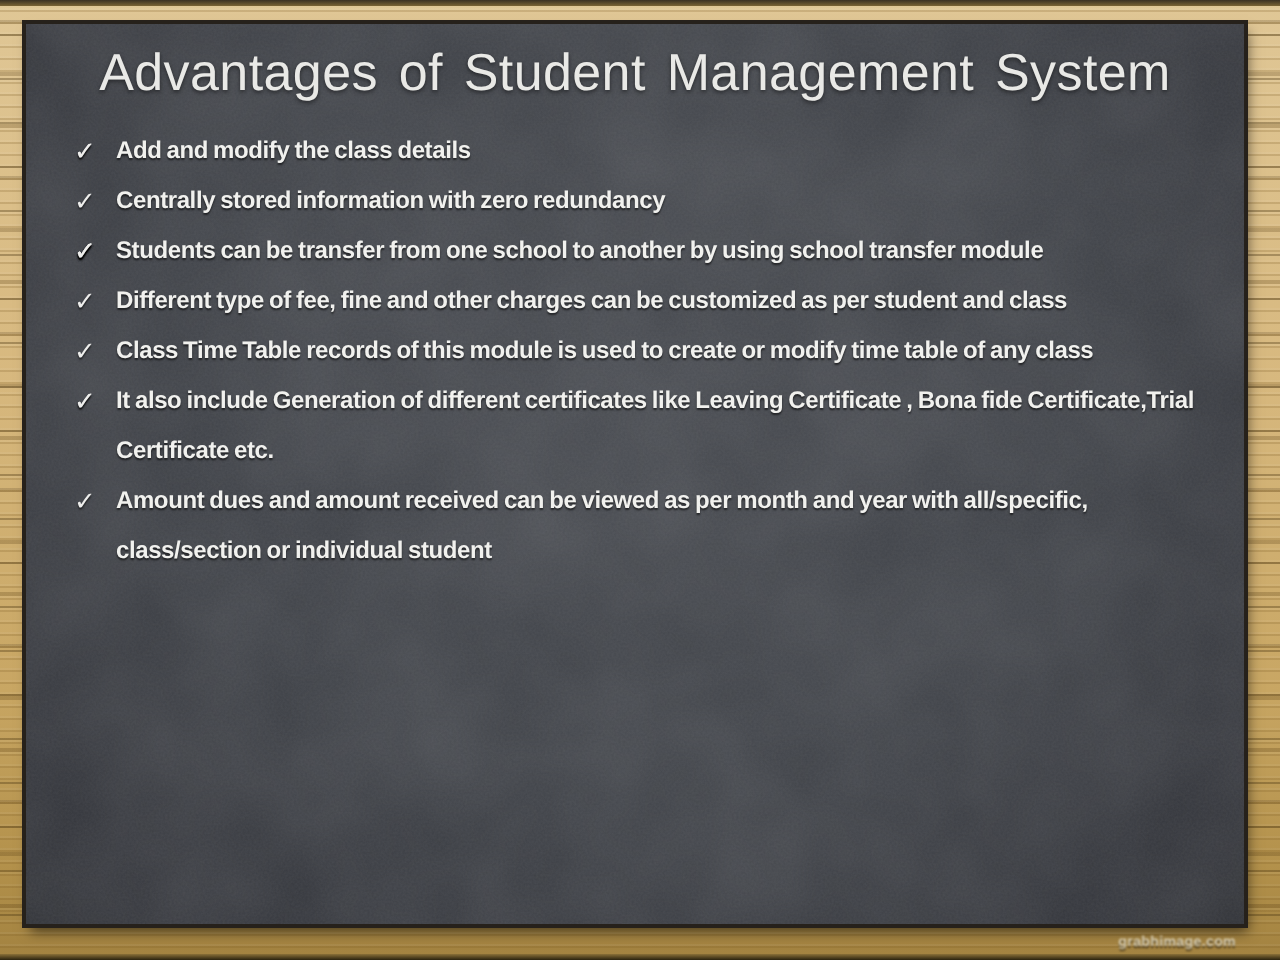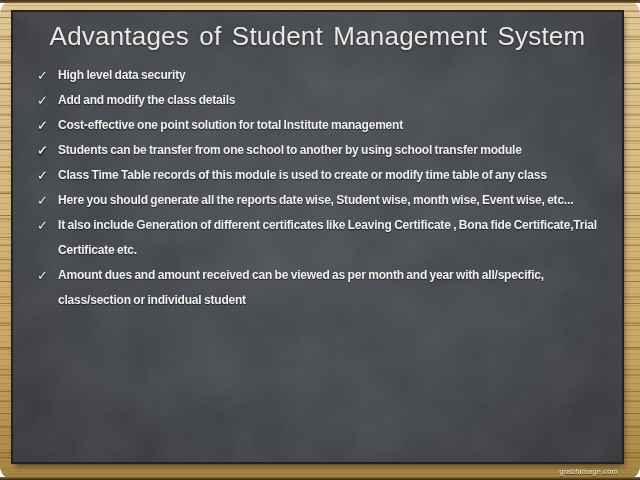--- a/index.html
+++ b/index.html
@@ -6,21 +6,20 @@
   html, body { width: 640px; height: 480px; overflow: hidden; }
   body { font-family: "Liberation Sans", sans-serif; position: relative; }
 
   
   .frame {
     position: absolute; inset: 0;
     background:
       repeating-linear-gradient(0deg, rgba(122,90,35,0.22) 0 1px, rgba(255,255,255,0.05) 1px 2px, transparent 2px 6px),
       repeating-linear-gradient(0deg, rgba(86,60,18,0.25) 0 2px, transparent 2px 26px),
       linear-gradient(180deg, #e0c796 0%, #d7b87e 40%, #c8a663 72%, #b3914b 90%, #a28240 100%);
-    border-radius: 14px;
   }
   .frame::before { 
     content:""; position:absolute; left:0; top:0; width:100%; height:3px;
     background: linear-gradient(180deg, #3a3022, #7a6334);
   }
   .frame::after { 
     content:""; position:absolute; left:0; bottom:0; width:100%; height:3px;
     background: linear-gradient(0deg, #2b230f, #8a7038);
   }
   
@@ -108,35 +107,34 @@
       <rect width="100%" height="100%" filter="url(#clouds)"></rect>
       <rect width="100%" height="100%" filter="url(#grain)"></rect>
     </svg>
 
     <h1 class="title">Advantages of Student Management System</h1>
 
     <ul class="points">
 
         <li>
           <span class="check">✓</span>
-          <span>High level data security</span>
         </li>
 
         <li>
           <span class="check">✓</span>
           <span>Add and modify the class details</span>
         </li>
 
         <li>
           <span class="check">✓</span>
+          <span>Centrally stored information with zero redundancy</span>
         </li>
 
         <li>
           <span class="check">✓</span>
-          <span>Cost-effective one point solution for total Institute management</span>
         </li>
 
         <li>
           <span class="check">✓</span>
         </li>
 
         <li>
           <span class="check">✓</span>
         </li>
 
@@ -148,30 +146,30 @@
           <span class="check">✓</span>
         </li>
 
         <li>
           <span class="check">✓</span>
           <span>Students can be transfer from one school to another by using school transfer module</span>
         </li>
 
         <li>
           <span class="check">✓</span>
+          <span>Different type of fee, fine and other charges can be customized as per student and class</span>
         </li>
 
         <li>
           <span class="check">✓</span>
           <span>Class Time Table records of this module is used to create or modify time table of any class</span>
         </li>
 
         <li>
           <span class="check">✓</span>
-          <span>Here you should generate all the reports date wise, Student wise, month wise, Event wise, etc...</span>
         </li>
 
         <li>
           <span class="check">✓</span>
           <span>It also include Generation of different certificates like Leaving Certificate , Bona fide Certificate,Trial Certificate etc.</span>
         </li>
 
         <li>
           <span class="check">✓</span>
           <span>Amount dues and amount received can be viewed as per month and year with all/specific, class/section or individual student</span>

